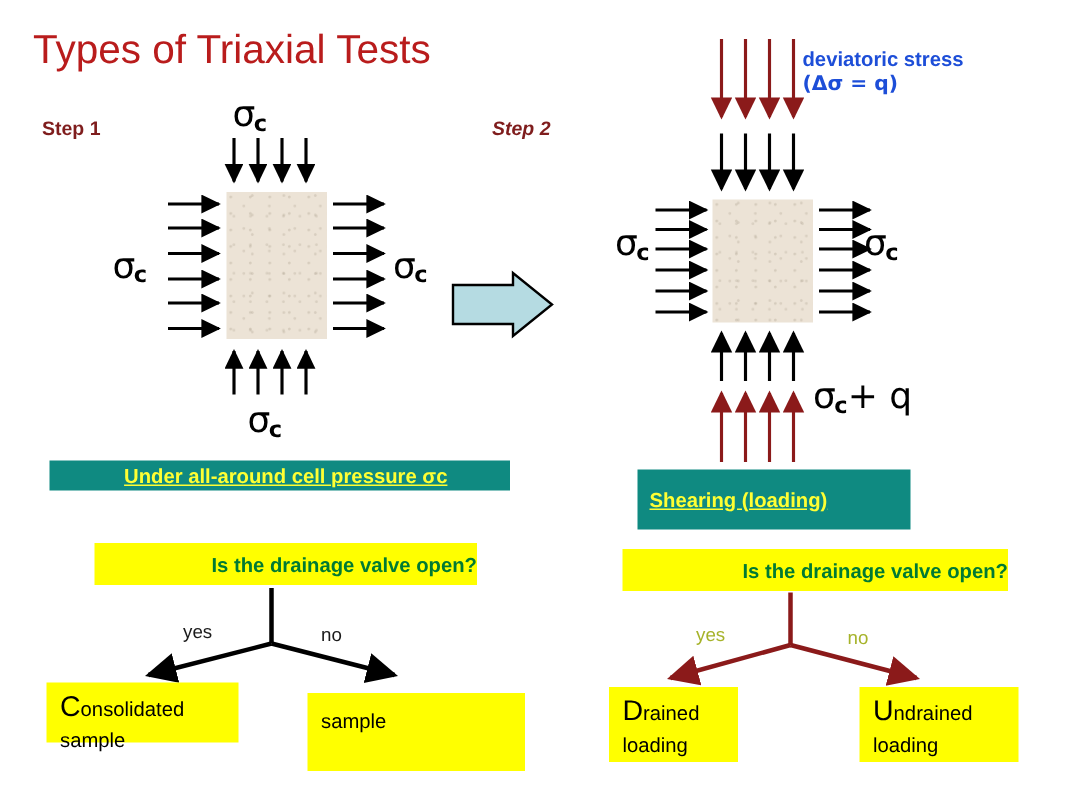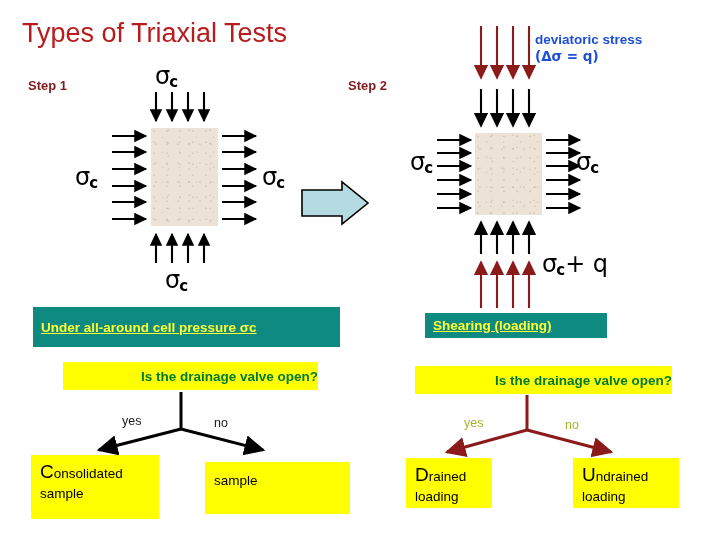--- a/index.html
+++ b/index.html
@@ -116,21 +116,21 @@
     <line x1="172" y1="263" x2="172" y2="234"></line>
     <line x1="188" y1="263" x2="188" y2="234"></line>
     <line x1="204" y1="263" x2="204" y2="234"></line>
   </g>
 </svg>
 
 <svg class="abs" style="left:0;top:0;width:720px;height:540px;pointer-events:none;">
   <polygon points="302,190 342,190 342,182 368,203 342,224 342,216 302,216" fill="#b5dbe2" stroke="#000000" stroke-width="1.6"></polygon>
 </svg>
 
-<div class="abs step-label" style="left:348px;top:78px;">Step 2</div>
+<div class="abs step-label" style="left:328px;top:78px;font-style:italic;">Step 2</div>
 
 <div class="abs dev-label" style="left:535px;top:31px;">
   <div>deviatoric stress</div>
   <div class="s2">(Δσ = q)</div>
 </div>
 
 <div class="abs sigma" style="left:410px;top:148px;">
   <span>σ<span class="sub">c</span></span>
 </div>
 
@@ -183,51 +183,51 @@
   </g>
 
   <g stroke="#8b1a1a" stroke-width="2.1" marker-end="url(#rdbig)">
     <line x1="481" y1="308" x2="481" y2="262"></line>
     <line x1="497" y1="308" x2="497" y2="262"></line>
     <line x1="513" y1="308" x2="513" y2="262"></line>
     <line x1="529" y1="308" x2="529" y2="262"></line>
   </g>
 </svg>
 
-<div class="abs banner" style="left:33px;top:307px;width:307px;height:40px;">
+<div class="abs banner" style="left:33px;top:307px;width:307px;height:20px;justify-content:center;">
   <span>Under all-around cell pressure σc</span>
 </div>
 
 <div class="abs qbox" style="left:63px;top:362px;width:255px;height:28px;">
   <span>Is the drainage valve open?</span>
 </div>
 
 <svg class="abs" style="left:0;top:0;width:720px;height:540px;pointer-events:none;">
   <g stroke="#000000" stroke-width="3" fill="none">
     <line x1="181" y1="392" x2="181" y2="429"></line>
   </g>
   <g stroke="#000000" stroke-width="3" marker-end="url(#bkbig)">
     <line x1="181" y1="429" x2="99" y2="450"></line>
     <line x1="181" y1="429" x2="263" y2="450"></line>
   </g>
 </svg>
 
 <div class="abs yn black" style="left:122px;top:414px;">yes</div>
 <div class="abs yn black" style="left:214px;top:416px;">no</div>
 
-<div class="abs leafbox" style="left:31px;top:455px;width:128px;height:64px;">
+<div class="abs leafbox" style="left:31px;top:455px;width:128px;height:40px;">
   <div class="l1"><span class="cap">C</span><span>onsolidated</span></div>
   <div class="l2">sample</div>
 </div>
 
 <div class="abs leafbox" style="left:205px;top:462px;width:145px;height:52px;">
   <div class="l2">sample</div>
 </div>
 
-<div class="abs banner" style="left:425px;top:313px;width:182px;height:25px;">
+<div class="abs banner" style="left:425px;top:313px;width:182px;height:40px;">
   <span>Shearing (loading)</span>
 </div>
 
 <div class="abs qbox" style="left:415px;top:366px;width:257px;height:28px;">
   <span>Is the drainage valve open?</span>
 </div>
 
 <svg class="abs" style="left:0;top:0;width:720px;height:540px;pointer-events:none;">
   <g stroke="#8b1a1a" stroke-width="3" fill="none">
     <line x1="527" y1="395" x2="527" y2="430"></line>

